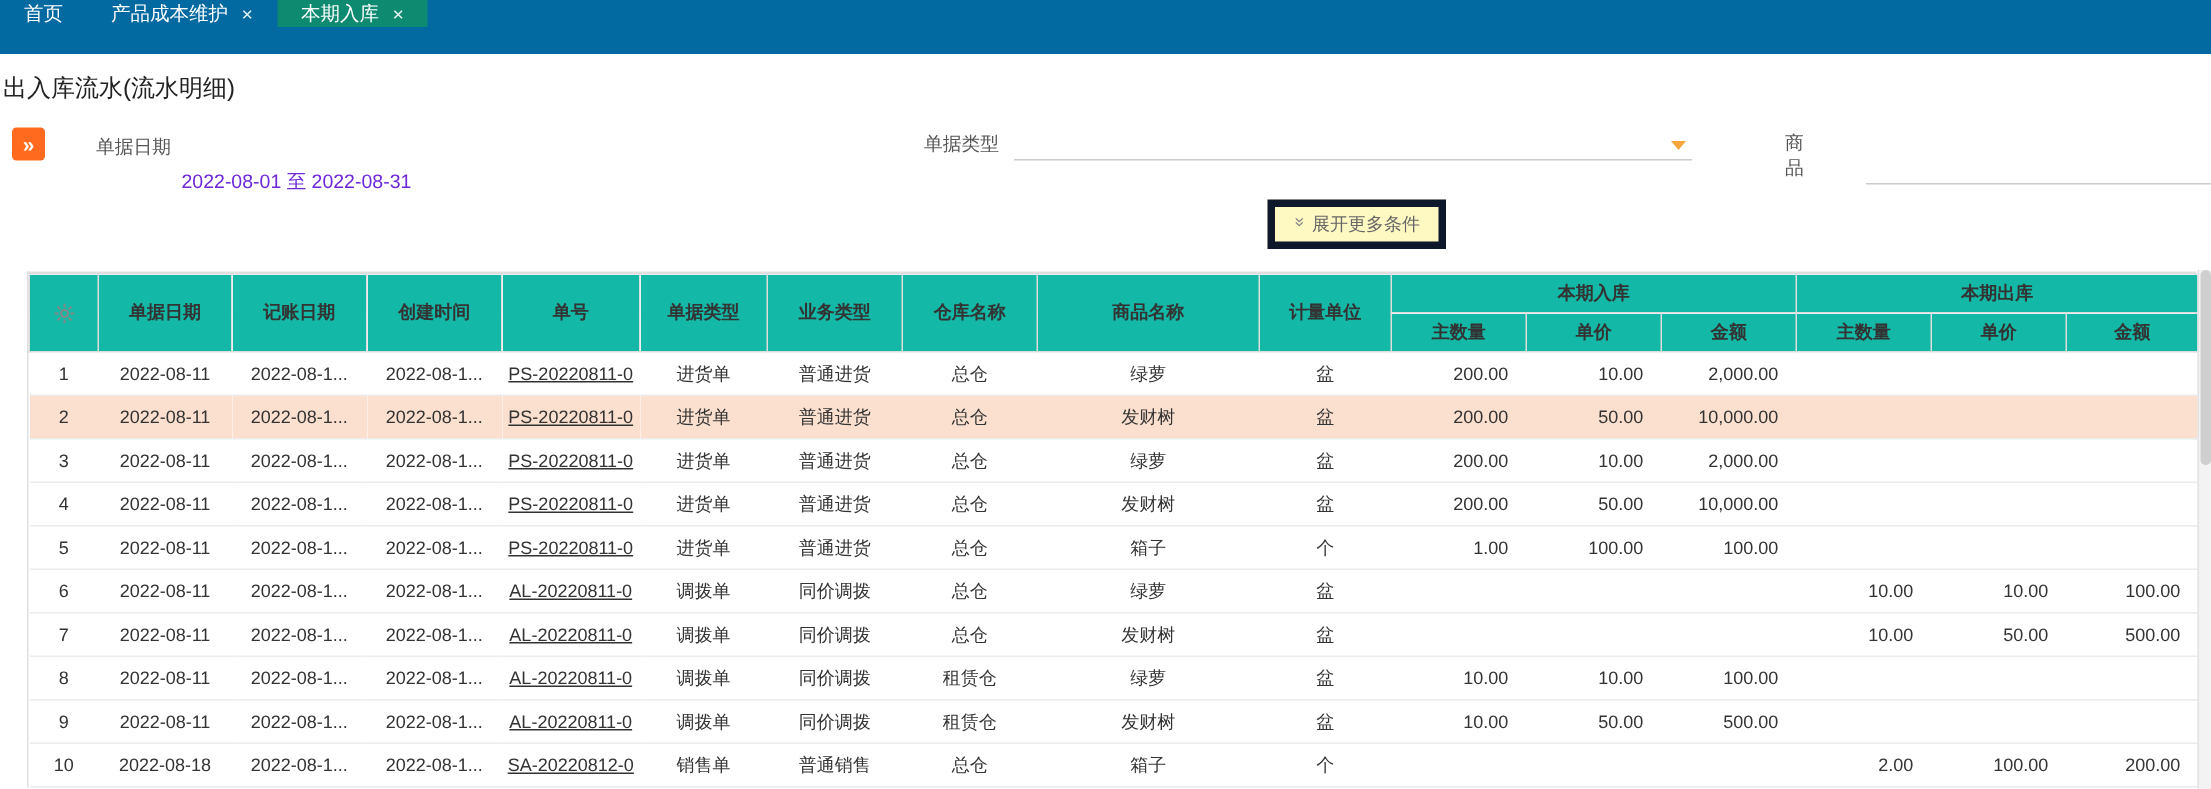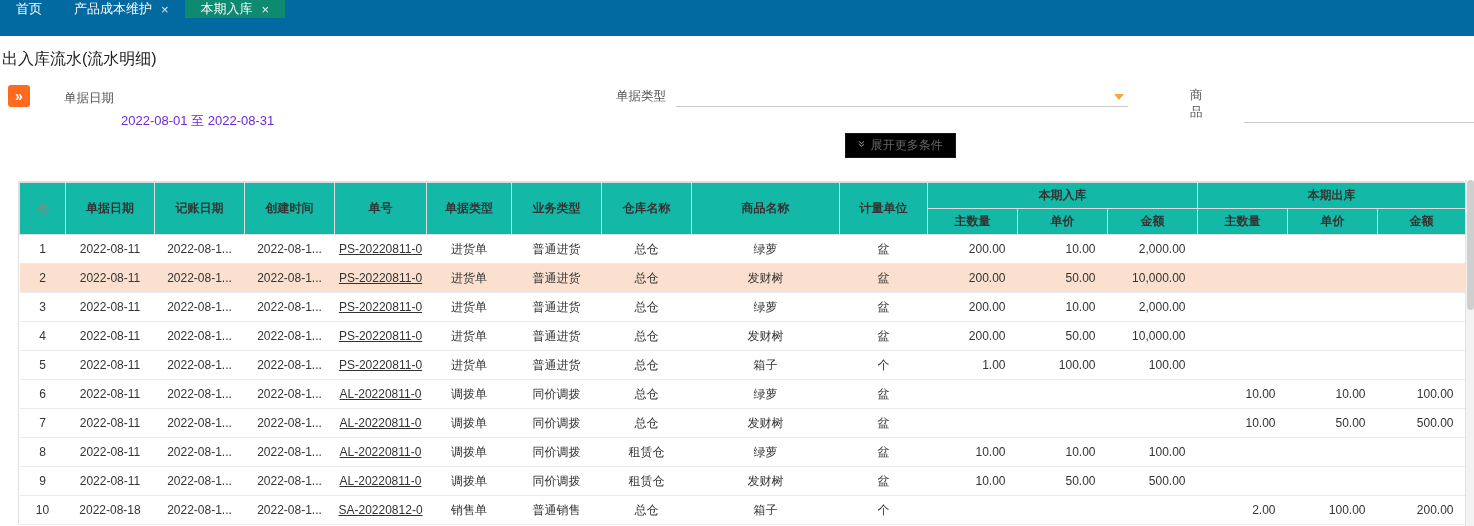--- a/index.html
+++ b/index.html
@@ -37,21 +37,21 @@
   .inline-filter .lab { font-size:12.5px; color:#555; padding-bottom:2px; }
   .uline { border-bottom:1px solid #ccc; height:20px; margin-left:10px; position:relative; }
   .tri {
     position:absolute; right:4px; top:7px; width:0; height:0;
     border-left:5px solid transparent; border-right:5px solid transparent;
     border-top:6px solid #f7a63d;
   }
 
   .expand {
     position:absolute; left:845px; top:52px; display:flex; align-items:flex-start; gap:6px;
-    background:#000000; border:1px solid #0f172a; font-size:12px; color:#666;
+    background:#fef9c3; border:5px solid #0f172a; font-size:12px; color:#666;
     padding:3px 12px; cursor:pointer; font-family:inherit;
   }
   .dbl-down { display:inline-block; transform:rotate(-90deg); font-size:12px; color:#888; }
 
   
   .table-wrap { margin:4px 0 0 18px; width:1446px; border:1px solid #e0e0e0; border-bottom:none; }
   table { border-collapse:collapse; table-layout:fixed; width:1446px; font-size:12px; color:#333; }
   thead th {
     background:#14b8a6; border:1px solid #ddd; font-weight:bold;
     height:26px; padding:0 4px; font-size:12px; color:#333; white-space:nowrap; overflow:hidden;

